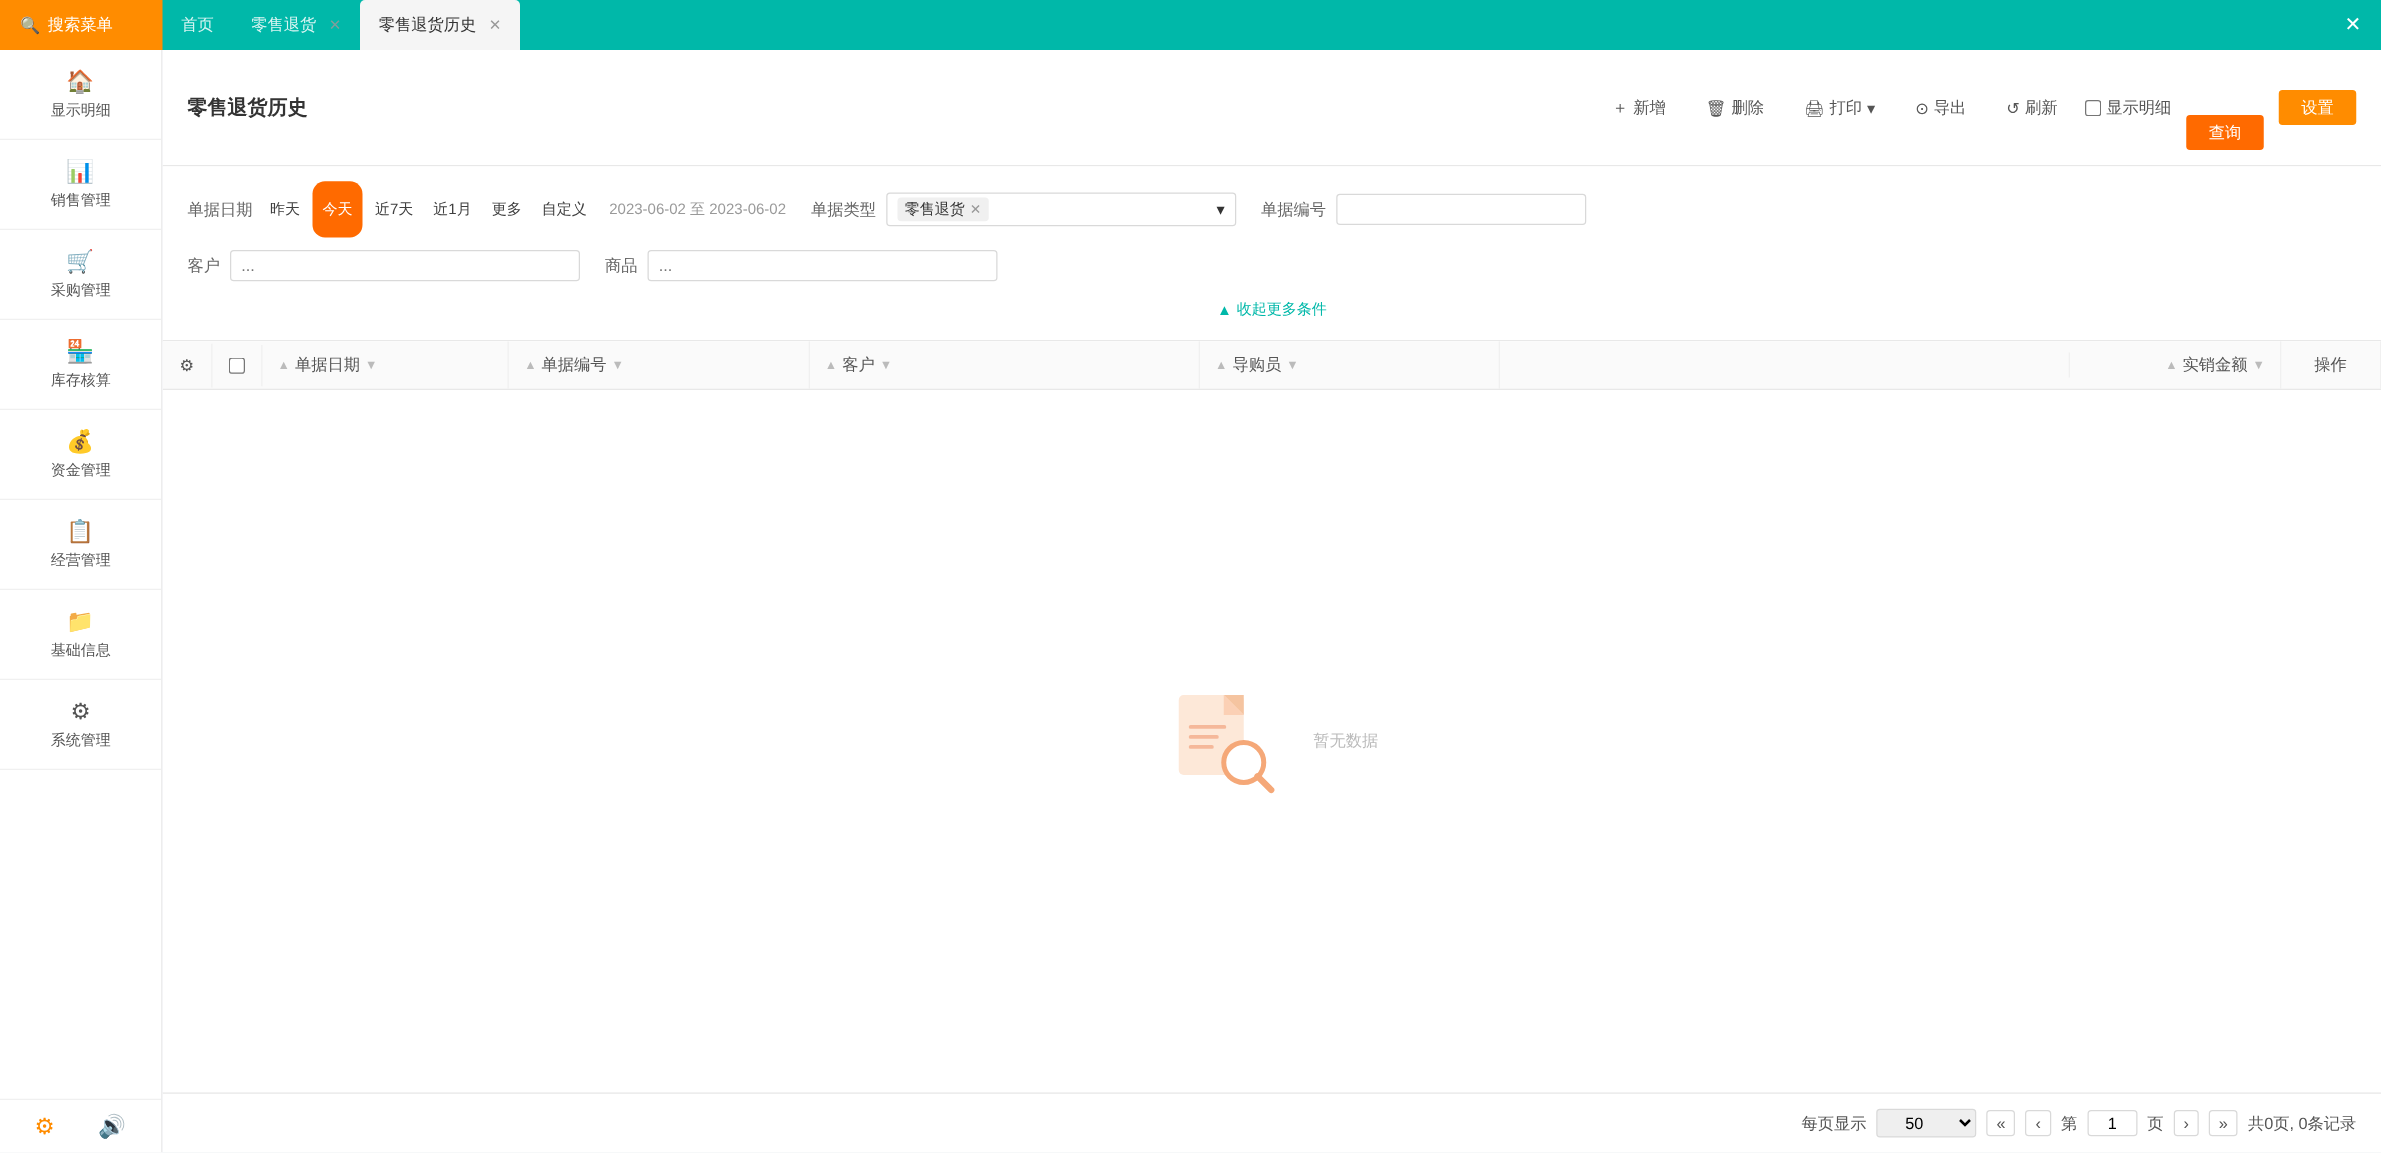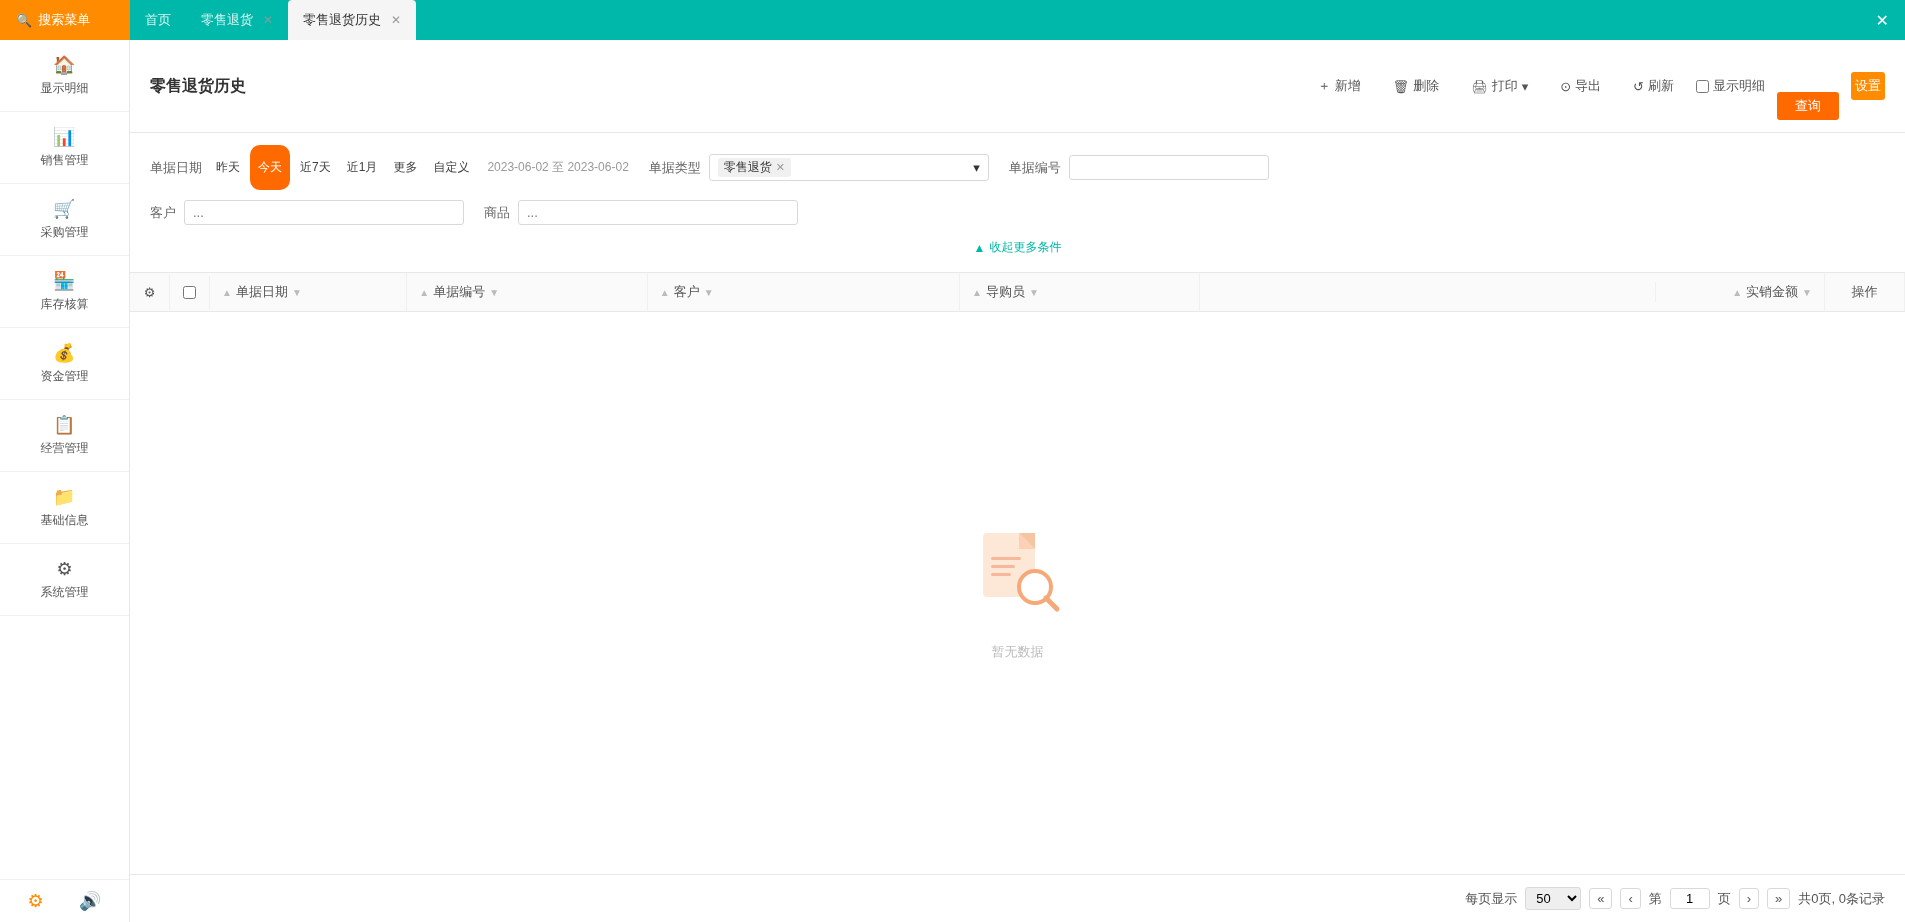--- a/index.html
+++ b/index.html
@@ -26,21 +26,21 @@
 
     
     .content { flex: 1; display: flex; flex-direction: column; overflow: hidden; background: #f0f2f5; }
 
     
     .page-header { background: white; padding: 12px 20px; border-bottom: 1px solid #e8e8e8; display: flex; align-items: center; justify-content: space-between; flex-shrink: 0; }
     .page-title { font-size: 16px; font-weight: bold; color: #333; }
     .header-actions { display: flex; align-items: center; gap: 12px; }
     .btn-action { display: flex; align-items: center; gap: 4px; padding: 4px 10px; border: none; background: none; cursor: pointer; color: #555; font-size: 13px; }
     .btn-query { background: #ff6a00; color: white; border: none; padding: 5px 18px; border-radius: 3px; cursor: pointer; font-size: 13px; margin-top: 40px; }
-    .btn-set { background: #ff8c00; color: white; border: none; padding: 5px 4px; border-radius: 3px; cursor: pointer; font-size: 13px; }
+    .btn-set { background: #ff8c00; color: white; border: none; padding: 5px 18px; border-radius: 3px; cursor: pointer; font-size: 13px; }
     .display-detail { display: flex; align-items: center; gap: 4px; font-size: 13px; color: #555; }
     .display-detail input { margin: 0; }
 
     
     .filter-area { background: white; padding: 12px 20px; border-bottom: 1px solid #e8e8e8; flex-shrink: 0; }
     .filter-row { display: flex; align-items: center; gap: 20px; margin-bottom: 10px; flex-wrap: wrap; }
     .filter-item { display: flex; align-items: center; gap: 8px; }
     .filter-label { color: #666; white-space: nowrap; font-size: 13px; }
     .date-options { display: flex; align-items: center; gap: 4px; }
     .date-btn { padding: 2px 6px; border-radius: 3px; cursor: pointer; font-size: 12px; color: #404040; border: none; background: none; }
@@ -62,26 +62,26 @@
     .th-date { flex: 1.2; }
     .th-billno { flex: 1.5; }
     .th-customer { flex: 2; }
     .th-guide { flex: 1.5; }
     .th-spacer { flex: 3; }
     .th-amount { flex: 1; justify-content: flex-end; }
     .th-ops { width: 80px; justify-content: center; }
     .sort-icon { color: #bbb; font-size: 10px; }
 
     
-    .empty-state { flex: 1; display: flex; flex-direction: column; align-items: center; justify-content: center; gap: 28px; }
+    .empty-state { flex: 1; display: flex; flex-direction: row; align-items: center; justify-content: center; gap: 28px; }
     .empty-text { color: #bbb; font-size: 13px; }
 
     
     .pagination { display: flex; align-items: center; justify-content: flex-end; padding: 12px 20px; background: white; border-top: 1px solid #e8e8e8; gap: 8px; font-size: 13px; color: #555; flex-shrink: 0; }
-    .page-size-select { border: 1px solid #d9d9d9; border-radius: 3px; padding: 2px 6px; font-size: 13px; }
+    .page-size-select { border: 1px solid #d9d9d9; border-radius: 3px; padding: 2px 18px; font-size: 13px; }
     .page-btn { border: 1px solid #d9d9d9; background: white; padding: 2px 7px; border-radius: 3px; cursor: pointer; color: #555; font-size: 13px; }
     .page-input { border: 1px solid #d9d9d9; border-radius: 3px; padding: 2px 6px; width: 40px; text-align: center; font-size: 13px; }
   </style>
 </head>
 <body>
 
 <div class="topbar">
   <div class="topbar-search">
     <span>🔍</span>
     <span>搜索菜单</span>

